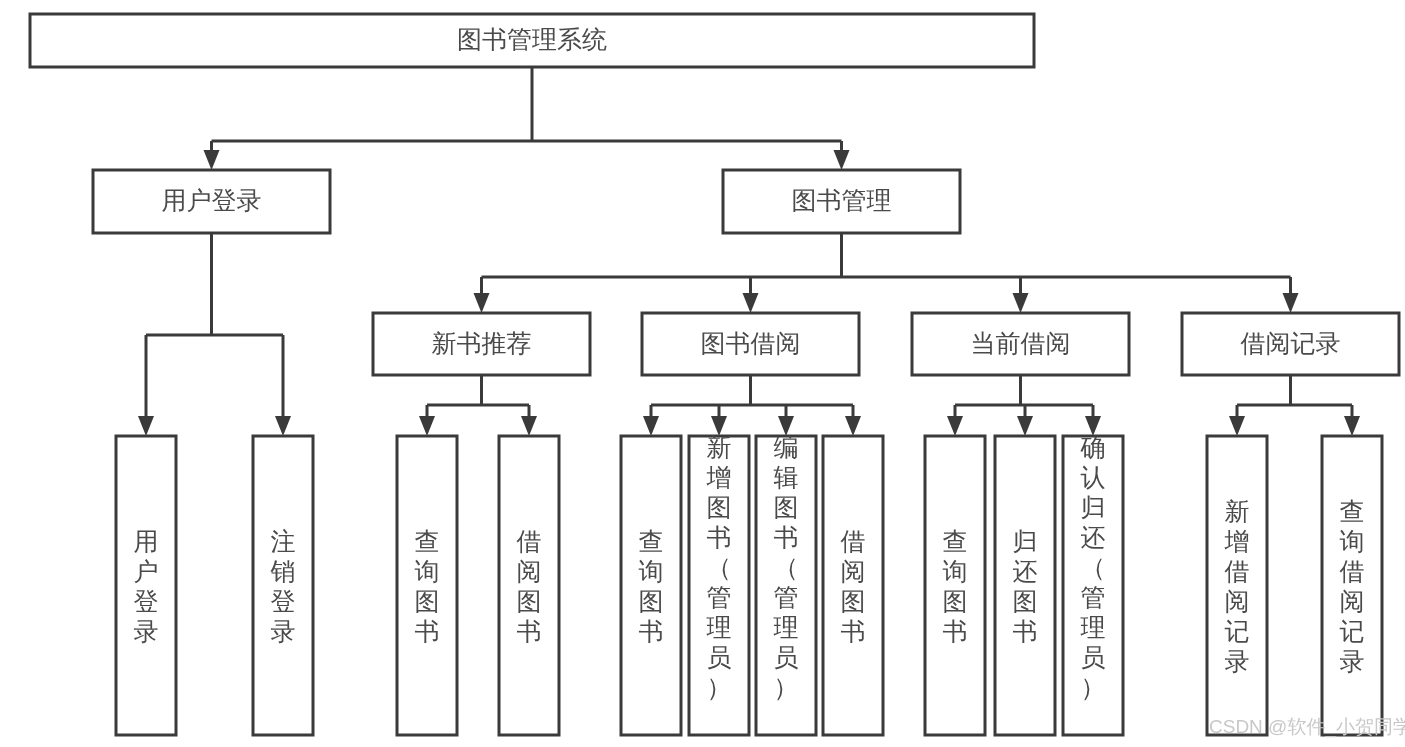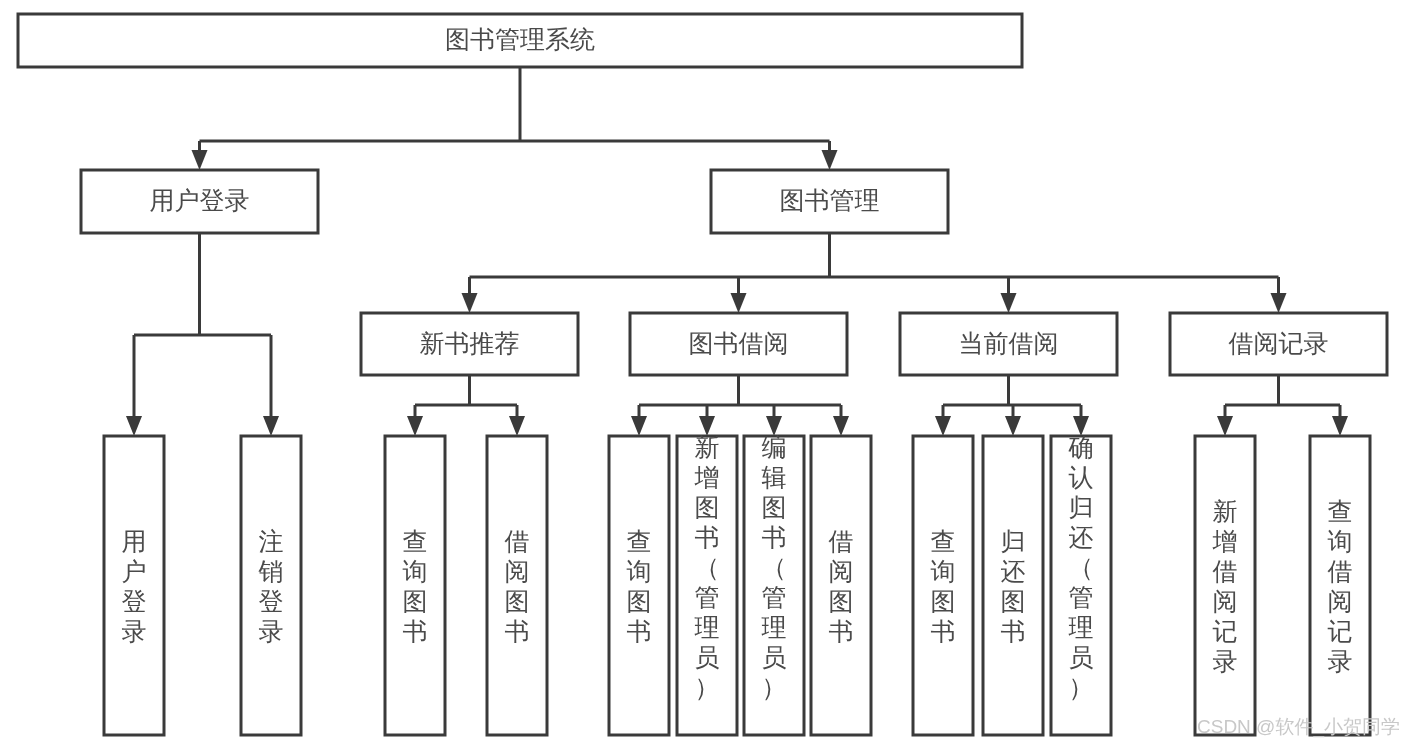--- a/index.html
+++ b/index.html
@@ -9,21 +9,21 @@
   }
   body {
     width: 1405px;
     height: 747px;
     font-family: "Liberation Sans", "DejaVu Sans", sans-serif;
     overflow: hidden;
     position: relative;
   }
   #diagram-root {
     position: absolute;
-    left: 0;
+    left: 12px;
     top: 0;
     width: 1134px;
     height: 747px;
   }
   svg#flow {
     display: block;
     width: 1405px;
     height: 747px;
   }
   .node-rect {

